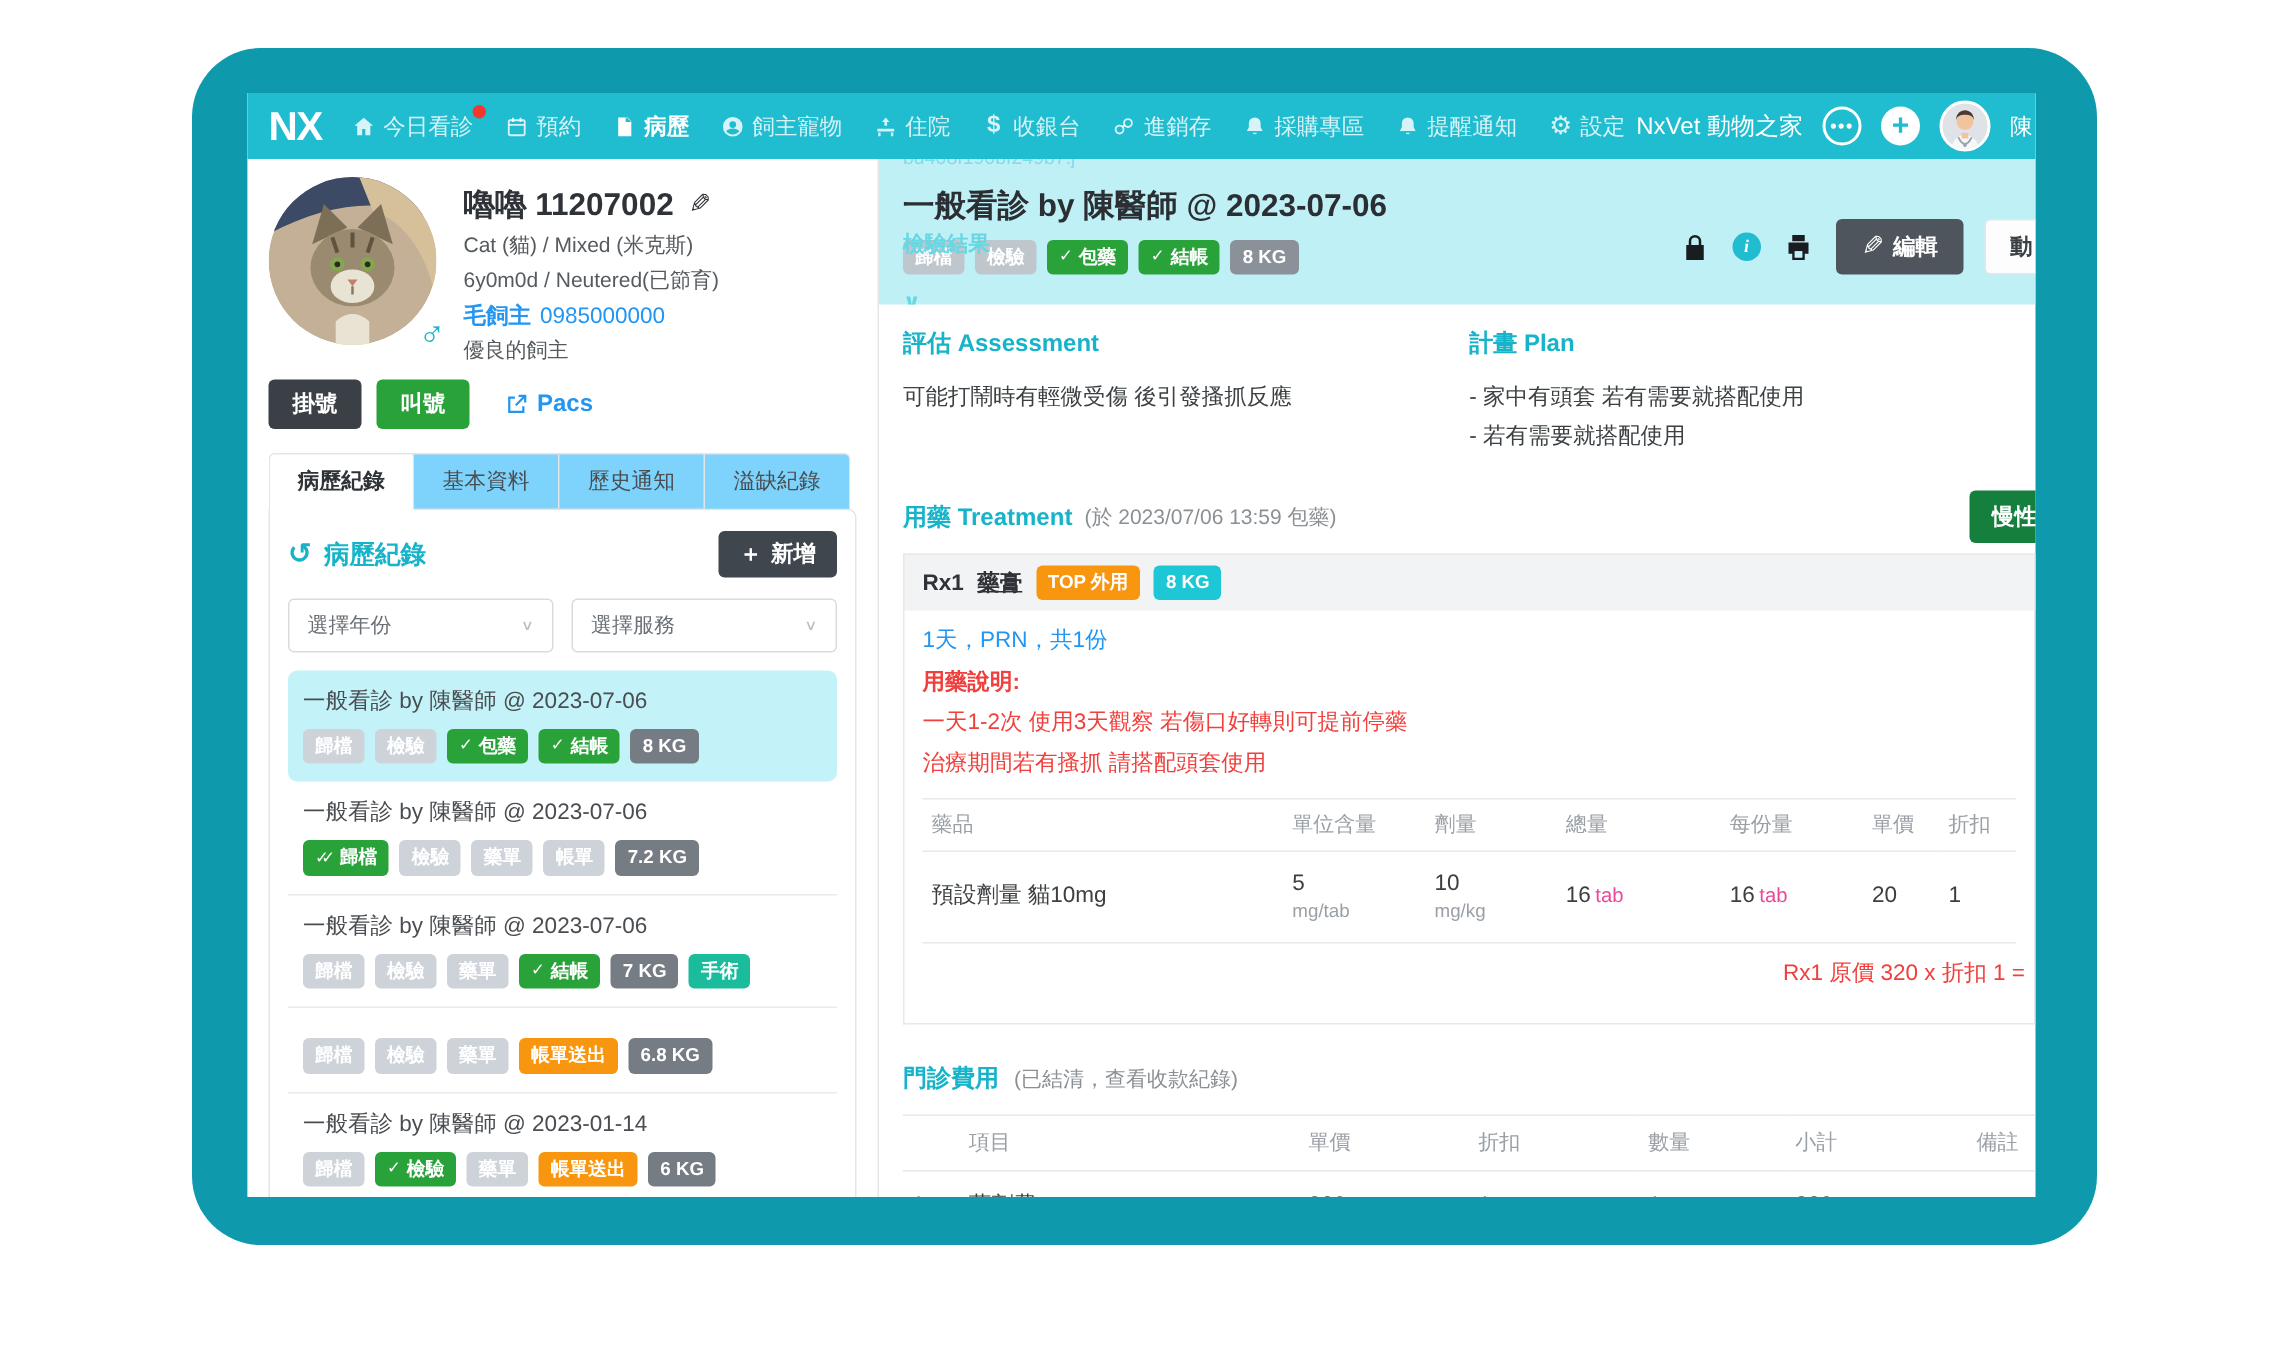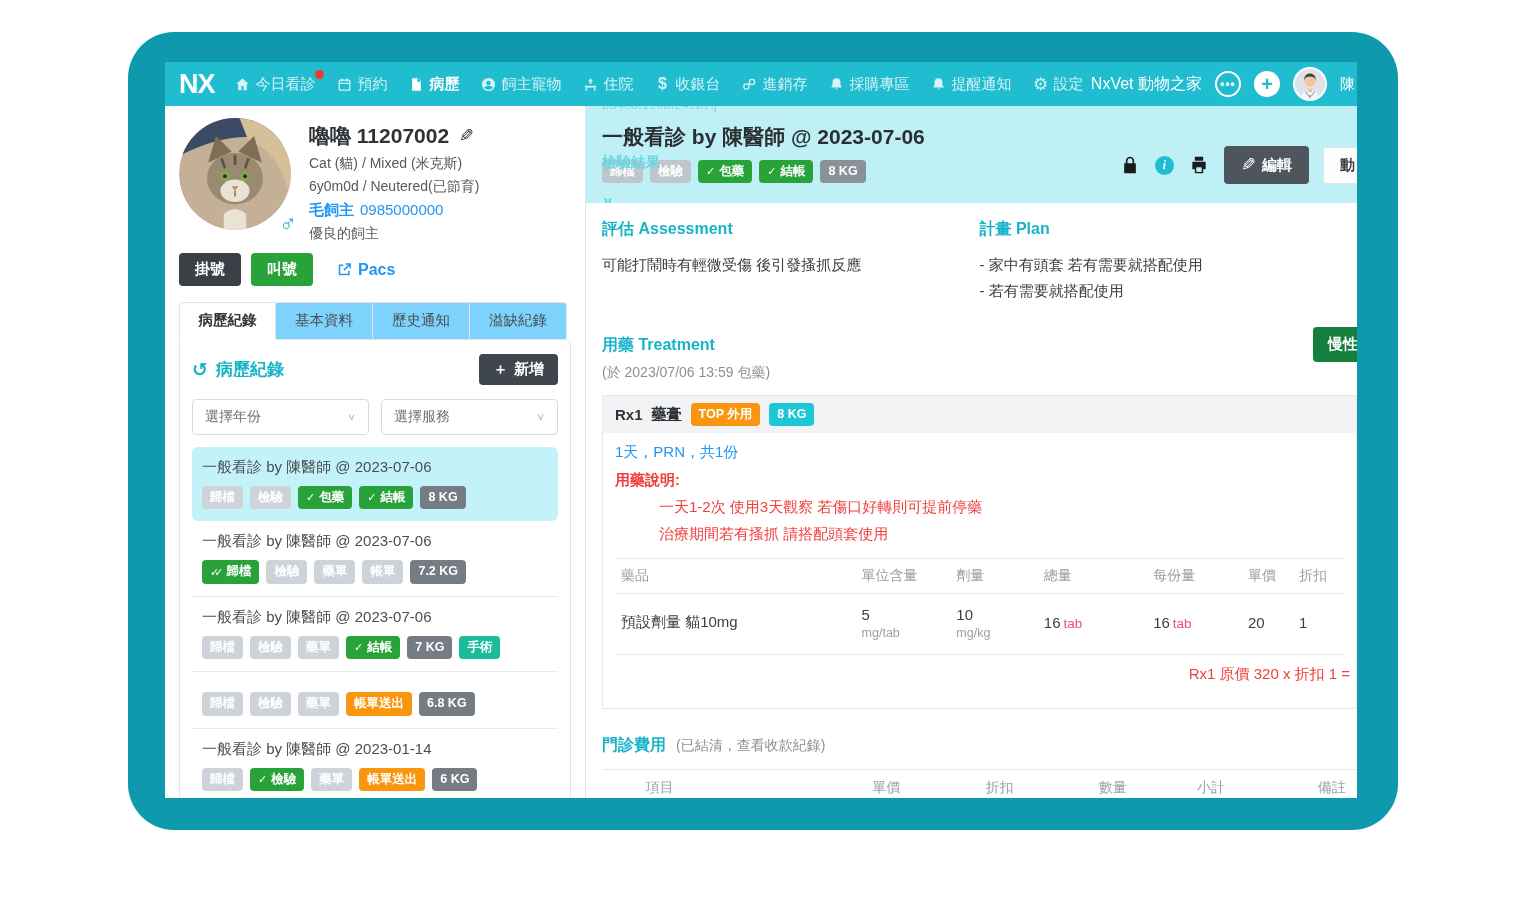--- a/index.html
+++ b/index.html
@@ -101,30 +101,30 @@
   .btn-more { background:#fdfdfd; color:#3a4046; padding:8px 14px 8px 16px; font-size:15px; border:1px solid #e4e7e9; border-radius:4px 0 0 4px; margin-right:-18px; width:52px; justify-content:flex-start; }
 
   
   .main-body { padding:16px 0 0 16px; }
   .soap { display:flex; }
   .soap-col { flex:1; padding-right:20px; }
   .sec-title { color:#17b3c9; font-weight:bold; font-size:16px; }
   .soap-text { font-size:15px; color:#3c4043; margin-top:12px; line-height:1.75; }
 
   .treat { margin-top:30px; position:relative; }
-  .treat-head { display:flex; align-items:flex-start; gap:8px;flex-direction:column; }
+  .treat-head { display:flex; align-items:center; gap:8px; }
   .treat-sub { color:#8a9094; font-size:14px; }
   .btn-chronic { position:absolute; right:-16px; top:-8px; background:#15803d; padding:8px 15px; font-size:15px; border-radius:4px 0 0 4px; }
   .rx-row { margin-top:13px; background:#f2f3f5; border:1px solid #e6e8ea; border-bottom:none; padding:7px 12px; display:flex; align-items:center; gap:9px; }
   .rx-idx { font-weight:bold; color:#2f3337; font-size:15px; }
   .rx-name { font-weight:bold; color:#2f3337; font-size:15px; text-decoration:underline; cursor:pointer; }
   .rx-detail { border:1px solid #e6e8ea; border-top:none; padding:10px 12px 12px; }
   .rx-dosage { color:#2196f3; font-size:15px; }
   .rx-instr-label { color:#f0403d; font-weight:bold; font-size:15px; margin-top:9px; }
-  .rx-instr { color:#f0403d; font-size:15px; margin-top:8px;margin-left:44px; }
+  .rx-instr { color:#f0403d; font-size:15px; margin-top:8px; }
   table { border-collapse:collapse; width:100%; }
   .med-table { margin-top:14px; }
   .med-table th { font-weight:normal; color:#9aa0a6; font-size:14px; text-align:left; padding:8px 6px; border-top:1px solid #e6e8ea; border-bottom:1px solid #e6e8ea; }
   .med-table td { font-size:15px; color:#3c4043; text-align:left; padding:12px 6px 14px; border-bottom:1px solid #e6e8ea; vertical-align:middle; }
   .unit { color:#9aa0a6; font-size:12.5px; margin-top:3px; }
   .unit-inline { color:#ec4899; font-size:13.5px; margin-left:3px; }
   .price-line { text-align:right; white-space:nowrap; color:#f0403d; font-size:15px; padding:10px 0 12px; margin-right:-6px; }
 
   .fees { margin-top:26px; }
   .fees-head { display:flex; align-items:baseline; gap:10px; }

